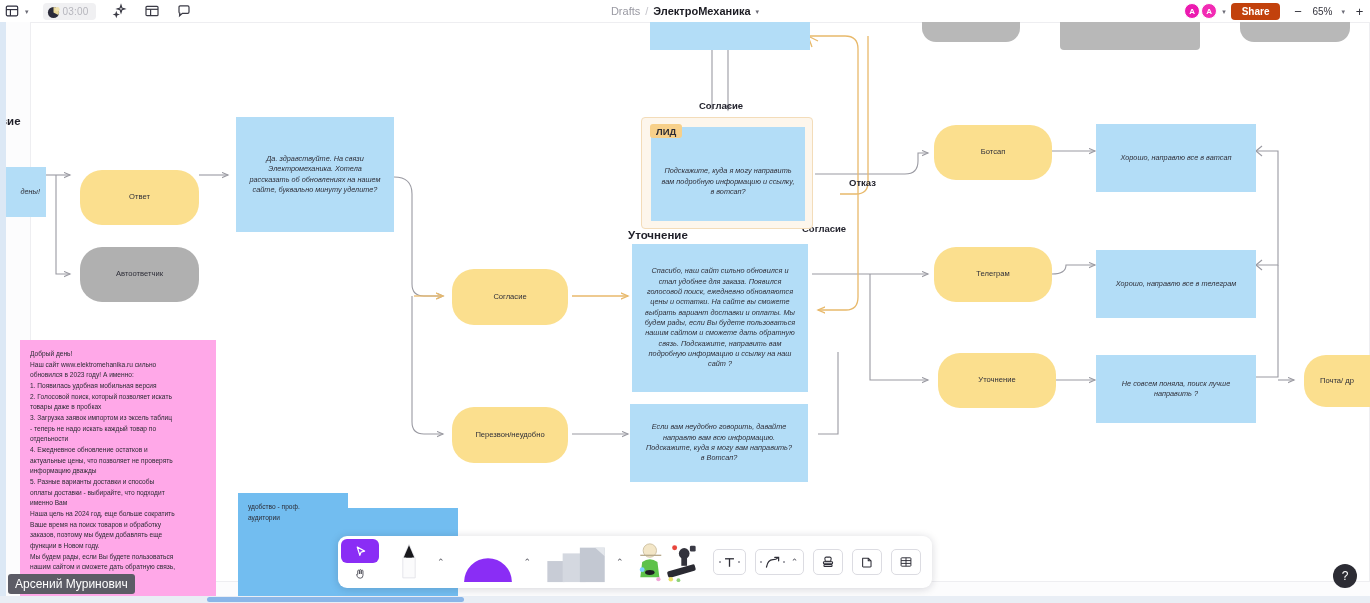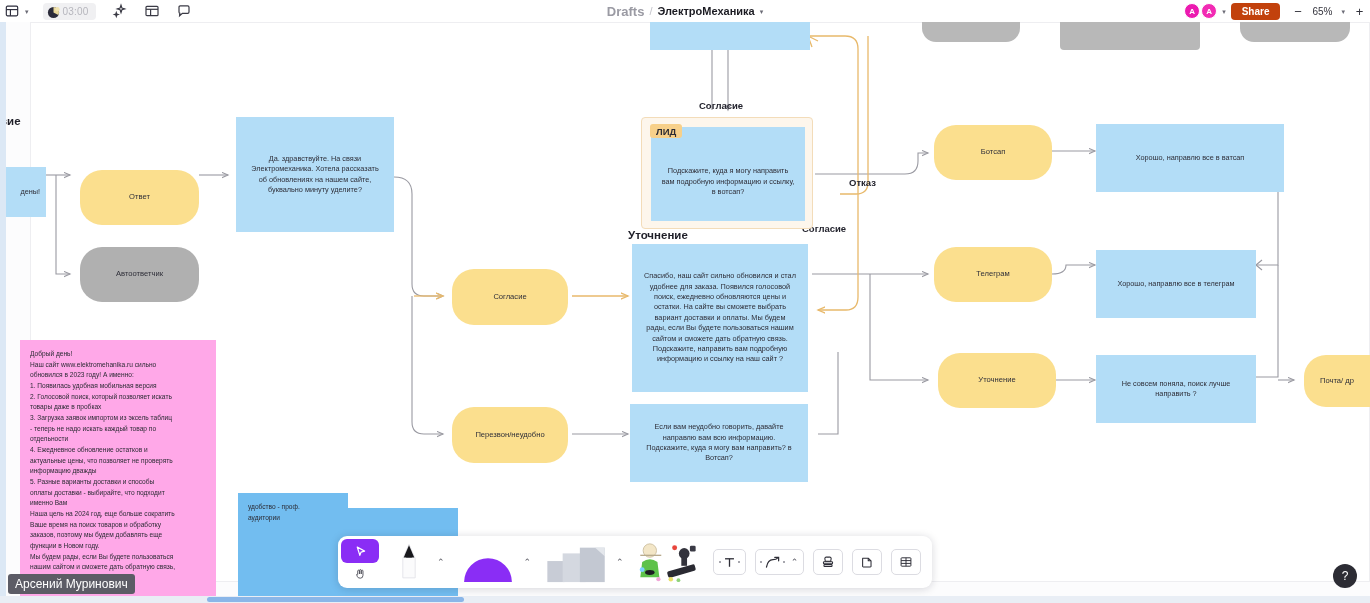--- a/index.html
+++ b/index.html
@@ -27,21 +27,21 @@
   }
   .timer-ring { width: 13px; height: 13px; display: block; }
   .timer-val { font-size: 10px; color: #b6b6bd; letter-spacing: .2px; }
   .tb-ico { width: 16px; height: 16px; display: block; color: #3a3a45; margin-left: 10px; }
 
   .tb-center {
     position: absolute; left: 0; right: 0; top: 0; height: 22px;
     display: flex; align-items: center; justify-content: center; gap: 5px;
     pointer-events: none;
   }
-  .bc-draft { font-size: 13px; color: #9a9aa3; font-weight: bold; }
+  .bc-draft { font-size: 11px; color: #9a9aa3; }
   .bc-sep { font-size: 11px; color: #c4c4cb; }
   .bc-title { font-size: 11px; color: #1b1b22; font-weight: bold; }
 
   .tb-right {
     position: absolute; right: 5px; top: 0; height: 22px;
     display: flex; align-items: center; gap: 5px;
   }
   .avatar {
     width: 16px; height: 16px; border-radius: 50%;
     background: #ec1ab0; color: #fff; font-size: 8px;
@@ -65,21 +65,21 @@
   .frame-bg {
     position: absolute; left: 30px; top: 0px; width: 1340px; height: 560px;
     background: #ffffff; border: 1px solid #eeeef1;
   }
 
   
   .node {
     position: absolute; display: flex; align-items: center; justify-content: center;
     text-align: center; color: #2e2e38; line-height: 1.42;
   }
-  .n-blue { background: #b3ddf7; font-size: 7.3px; padding: 6px 12px; }
+  .n-blue { background: #b3ddf7; font-size: 7.3px; padding: 6px 12px; font-style: italic; }
   .n-yellow { background: #fbdf8e; border-radius: 22px; font-size: 7.6px; }
   .n-gray { background: #b0b0b0; border-radius: 22px; font-size: 7.6px; }
   .n-gray-flat { background: #b8b8b8; }
 
   .grp-label {
     position: absolute; font-size: 11.5px; font-weight: bold; color: #1f1f28;
   }
   .edge-label {
     position: absolute; font-size: 9.5px; font-weight: bold; color: #24242e;
   }
@@ -326,21 +326,21 @@
     </div>
 
     <div class="node n-blue" style="left:632px;top:222px;width:176px;height:148px;padding:8px 12px;">Спасибо, наш сайт сильно обновился и стал удобнее для заказа. Появился голосовой поиск, ежедневно обновляются цены и остатки. На сайте вы сможете выбрать вариант доставки и оплаты. Мы будем рады, если Вы будете пользоваться нашим сайтом и сможете дать обратную связь. Подскажите, направить вам подробную информацию  и ссылку на наш сайт ?</div>
 
     <div class="node n-yellow" style="left:934px;top:103px;width:118px;height:55px;">Ботсап</div>
 
     <div class="node n-blue" style="left:630px;top:382px;width:178px;height:78px;padding:6px 14px;">Если вам неудобно говорить, давайте направлю вам всю информацию. Подскажите, куда я могу вам направить? в Вотсап?</div>
     <div class="node n-yellow" style="left:934px;top:225px;width:118px;height:55px;">Телеграм</div>
     <div class="node n-yellow" style="left:938px;top:331px;width:118px;height:55px;">Уточнение</div>
 
-    <div class="node n-blue" style="left:1096px;top:102px;width:188px;height:68px;">Хорошо, направлю все в ватсап</div>
+    <div class="node n-blue" style="left:1096px;top:102px;width:160px;height:68px;">Хорошо, направлю все в ватсап</div>
     <div class="node n-blue" style="left:1096px;top:228px;width:160px;height:68px;">Хорошо, направлю все в телеграм</div>
     <div class="node n-blue" style="left:1096px;top:333px;width:160px;height:68px;">Не совсем поняла, поиск лучше направить ?</div>
 
     <div class="node n-yellow" style="left:1304px;top:333px;width:90px;height:52px;justify-content:flex-start;padding-left:16px;">Почта/ др</div>
 
     <div class="sticky pink" style="left:20px;top:318px;width:196px;height:265px;">
       <p>Добрый день!</p>
       <p>Наш сайт www.elektromehanika.ru сильно</p>
       <p>обновился в 2023 году! А именно:</p>
       <p>1. Появилась удобная мобильная версия</p>

